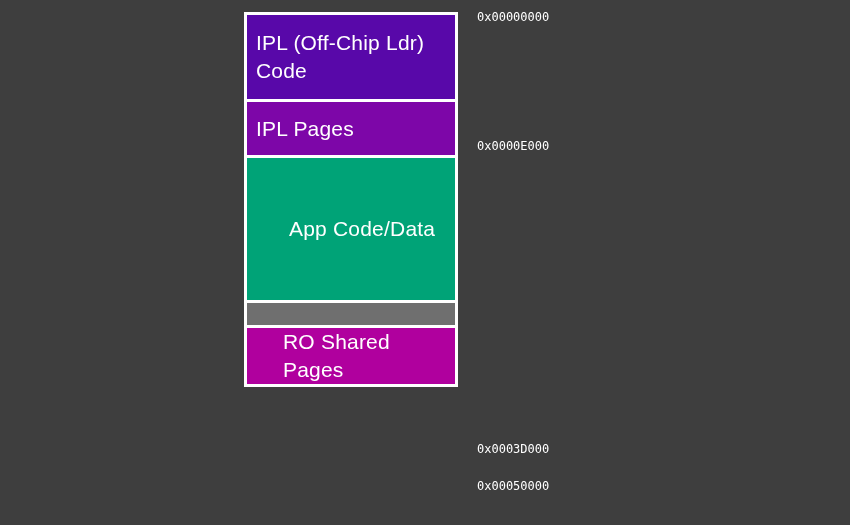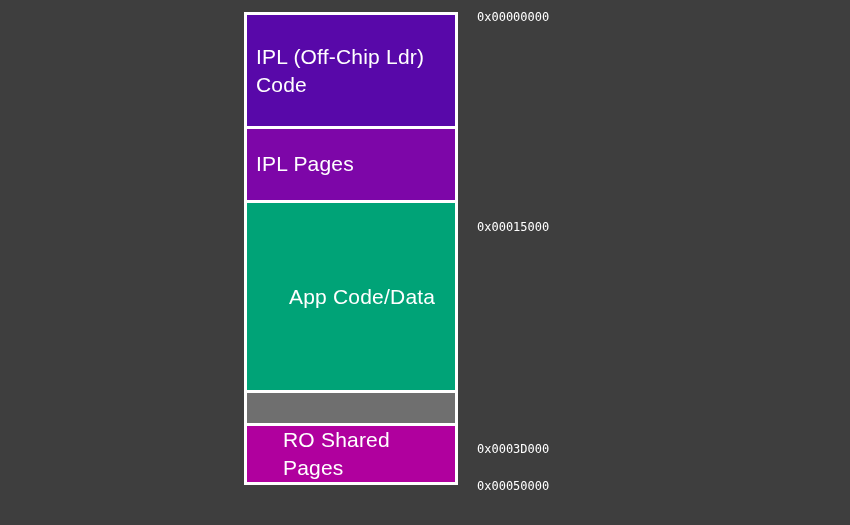--- a/index.html
+++ b/index.html
@@ -9,21 +9,21 @@
     overflow: hidden;
   }
   .canvas {
     position: relative;
     width: 850px; height: 525px;
     background: #3E3E3E;
   }
   .membox {
     position: absolute;
     left: 244px; top: 12px;
-    width: 214px; height: 473px;
+    width: 214px; height: 375px;
     background: #FFFFFF;
     box-sizing: border-box;
     padding: 3px;
     display: flex;
     flex-direction: column;
     gap: 3px;
   }
   .region {
     box-sizing: border-box;
     display: flex;
@@ -76,17 +76,17 @@
     </div>
     <div class="region region-4" style="background: rgb(111, 111, 111);">
       <span class="region-label"></span>
     </div>
     <div class="region region-5" style="background: rgb(176, 0, 158); padding-left: 36px;">
       <span class="region-label">RO Shared Pages</span>
     </div>
   </div>
 
   <div class="addr addr-0">0x00000000</div>
-  <div class="addr addr-2">0x00015000</div>
+  <div class="addr addr-1">0x0000E000</div>
   <div class="addr addr-3">0x0003D000</div>
   <div class="addr addr-4">0x00050000</div>
 
 </div>
 
 </body></html>

